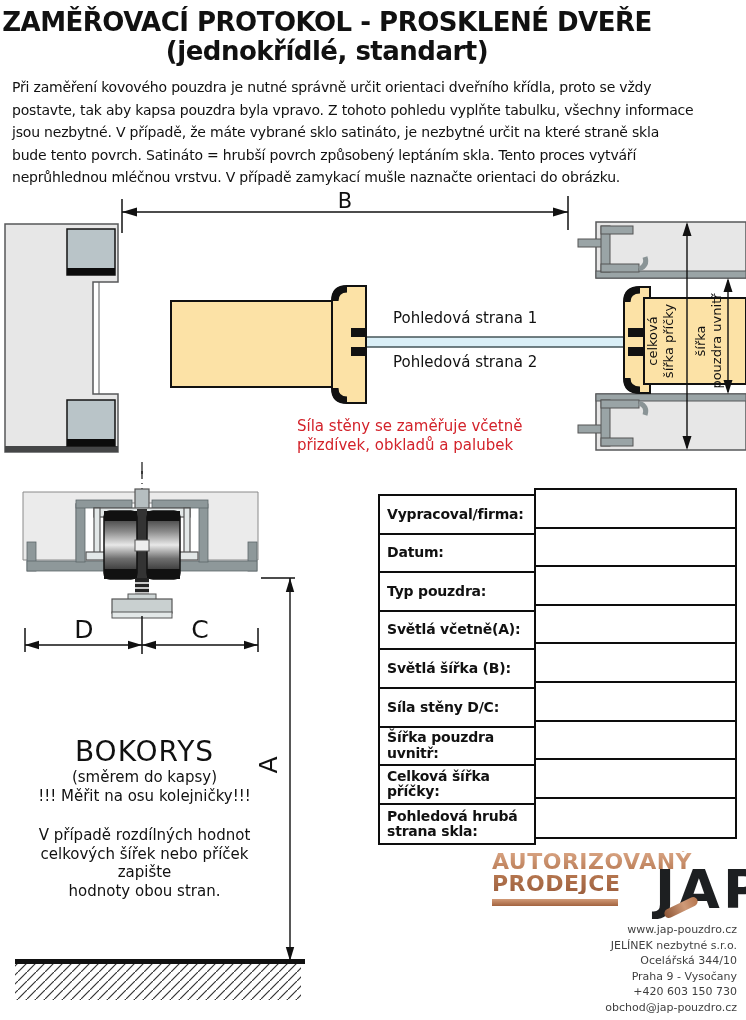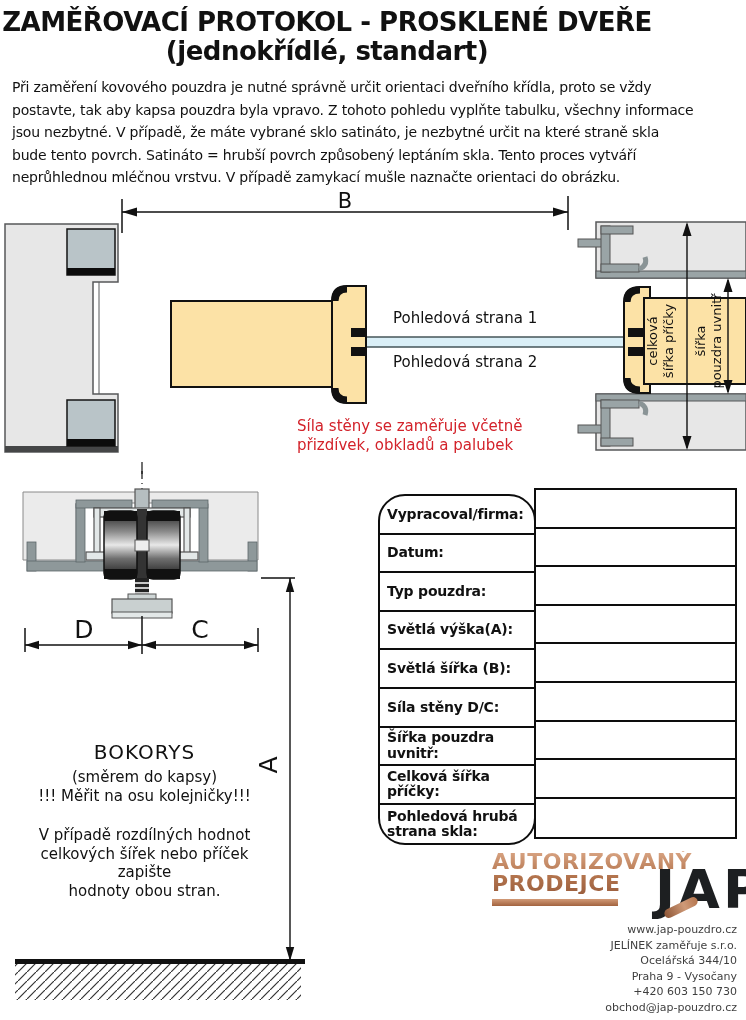--- a/index.html
+++ b/index.html
@@ -6,29 +6,29 @@
   .page{position:relative;width:746px;height:1020px;background:#ffffff;overflow:hidden;
         font-family:"DejaVu Sans","Liberation Sans",sans-serif;color:#111;}
   
   .title{position:absolute;top:8px;left:0;width:654px;text-align:center;
          font-size:26px;font-weight:bold;line-height:29px;letter-spacing:-0.5px;}
   .intro{position:absolute;top:76px;left:12px;width:734px;font-size:14px;
          letter-spacing:-0.2px;line-height:22.5px;}
   .intro div{white-space:nowrap;}
   
   .bokorys-text{position:absolute;left:12px;top:736px;width:265px;text-align:center;}
-  .bokorys-title{font-size:20px;line-height:32px;letter-spacing:1px;}
+  .bokorys-title{font-size:28px;line-height:32px;letter-spacing:1px;}
   .bokorys-sub{font-size:15px;line-height:18.5px;}
   .bokorys-note{margin-top:21px;font-size:15px;line-height:18.5px;}
   
   .form-col{position:absolute;border:2px solid #0d0d0d;box-sizing:border-box;background:#fff;}
   .form-col .cell{height:38.6px;box-sizing:border-box;border-bottom:2px solid #0d0d0d;
                   display:flex;align-items:center;}
   .form-col .cell:last-child{border-bottom:none;}
-  .labels-col{left:378px;top:494px;width:158px;border-radius:27px;}
+  .labels-col{left:378px;top:494px;width:158px;}
   .labels-col .cell{font-weight:bold;font-size:14px;line-height:15.5px;
                     letter-spacing:-0.2px;padding:0 4px 0 7px;}
   .values-col{left:534px;top:488px;width:203px;}
   
   .badge{position:absolute;left:492px;top:851px;font-weight:bold;font-size:22px;
          line-height:21.5px;letter-spacing:0.5px;
          background:linear-gradient(180deg,#d9a584 0%,#b5764f 55%,#9c5f3e 100%);
          -webkit-background-clip:text;background-clip:text;color:transparent;}
   .badge-bar{position:absolute;left:492px;top:899px;width:126px;height:7px;
              background:linear-gradient(180deg,#d29a77,#a2633f);}
@@ -249,21 +249,21 @@
       <div>V případě rozdílných hodnot</div>
       <div>celkových šířek nebo příček zapište</div>
       <div>hodnoty obou stran.</div>
     </div>
   </div>
 
   <div class="form-col labels-col">
     <div class="cell">Vypracoval/firma:</div>
     <div class="cell">Datum:</div>
     <div class="cell">Typ pouzdra:</div>
-    <div class="cell">Světlá výška(A):</div>
+    <div class="cell">Světlá včetně(A):</div>
     <div class="cell">Světlá šířka (B):</div>
     <div class="cell">Síla stěny D/C:</div>
     <div class="cell">Šířka pouzdra uvnitř:</div>
     <div class="cell">Celková šířka příčky:</div>
     <div class="cell">Pohledová hrubá strana skla:</div>
   </div>
   <div class="form-col values-col">
     <div class="cell"></div>
     <div class="cell"></div>
     <div class="cell"></div>
@@ -278,20 +278,20 @@
   <div class="badge">
     <div>AUTORIZOVANÝ</div>
     <div>PRODEJCE</div>
   </div>
   <div class="badge-bar"></div>
   <div class="jap-logo">JAP</div>
   <div class="jap-swoosh"></div>
 
   <div class="contact">
     <div>www.jap-pouzdro.cz</div>
-    <div>JELÍNEK zaměřuje s.r.o.</div>
+    <div>JELÍNEK nezbytné s.r.o.</div>
     <div>Ocelářská 344/10</div>
     <div>Praha 9 - Vysočany</div>
     <div>+420 603 150 730</div>
     <div>obchod@jap-pouzdro.cz</div>
   </div>
 
 </div>
 
 </body></html>

